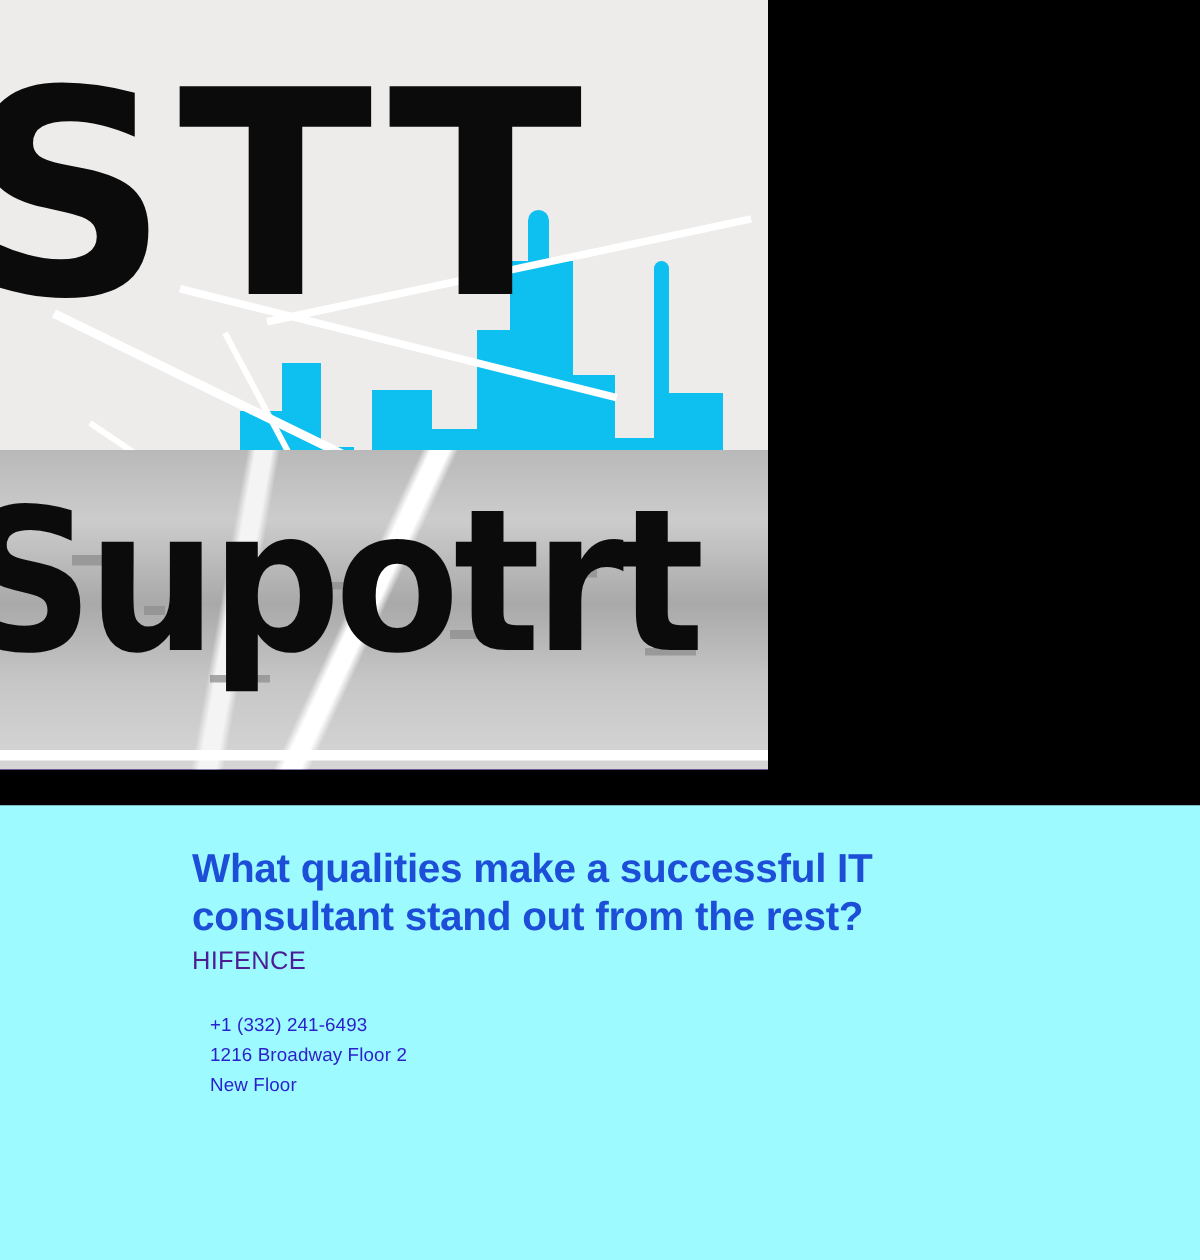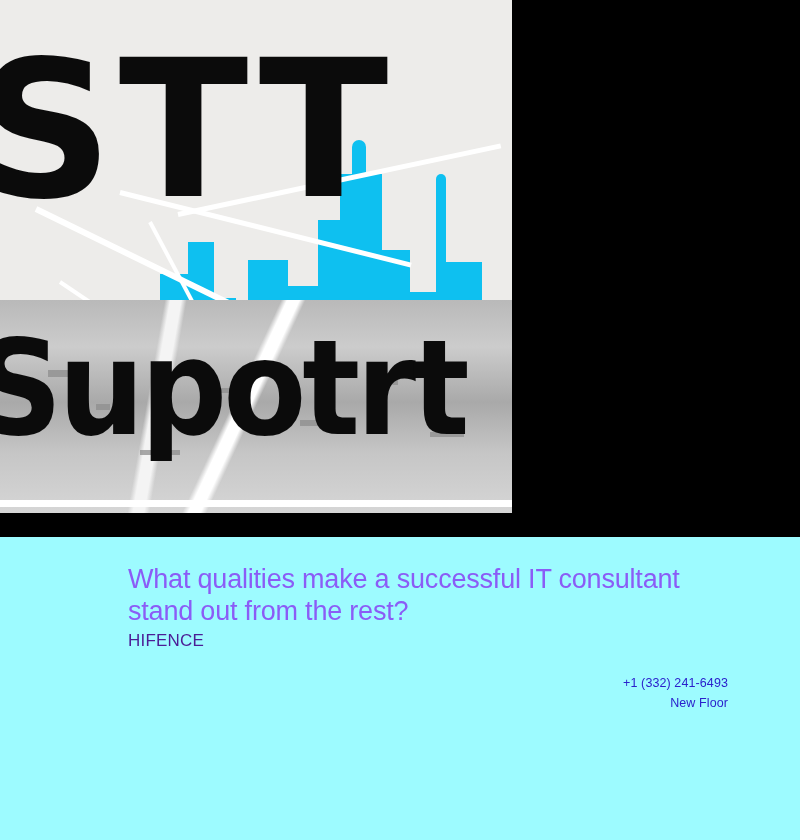--- a/index.html
+++ b/index.html
@@ -126,43 +126,42 @@
     height: 303px;
     background: #9dfbff;
   }
 
   #page-title {
     position: absolute;
     left: 128px;
     top: 26px;
     width: 560px;
     margin: 0;
-    color: #8b5cf6;
+    color: #1d4ed8;
     font-size: 27px;
-    font-weight: 400;
+    font-weight: 700;
     line-height: 1.19;
     letter-spacing: -0.2px;
   }
 
   #brand-name {
     position: absolute;
     left: 128px;
     top: 94px;
     color: #4c1d95;
     font-size: 17px;
     font-weight: 400;
     letter-spacing: 0.2px;
   }
 
   #contact-block {
     position: absolute;
-    left: 128px;
+    left: 140px;
     top: 136px;
     width: 600px;
-    text-align: right;
   }
   .contact-line {
     color: #2b21cc;
     font-size: 12.5px;
     line-height: 1.6;
     letter-spacing: 0.1px;
   }
 
   #page-url {
     position: absolute;
@@ -227,17 +226,18 @@
 </div>
 
 <div id="content-panel">
 
   <h1 id="page-title">What qualities make a successful IT consultant stand out from the rest?</h1>
 
   <div id="brand-name">HIFENCE</div>
 
   <div id="contact-block">
     <div class="contact-line">+1 (332) 241-6493</div>
+    <div class="contact-line">1216 Broadway Floor 2</div>
     <div class="contact-line">New Floor</div>
   </div>
 
 
 </div>
 
 </body></html>

